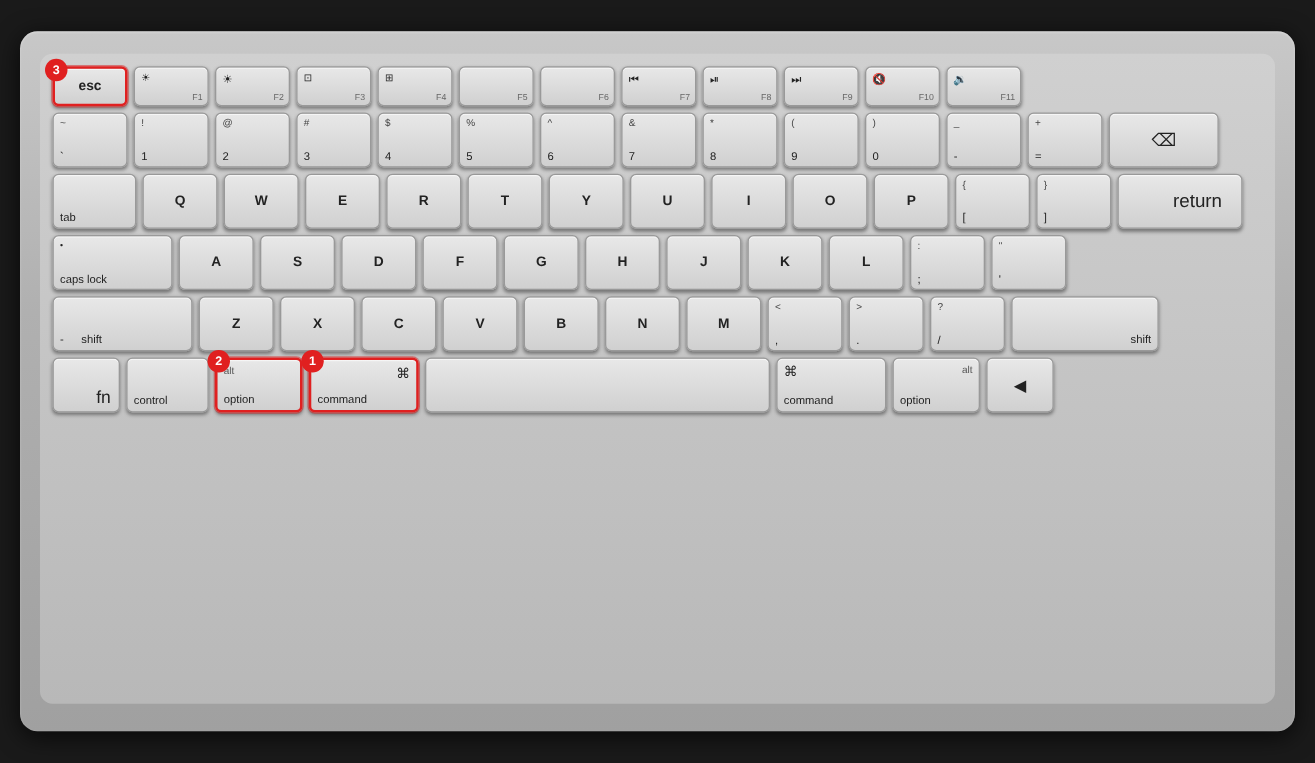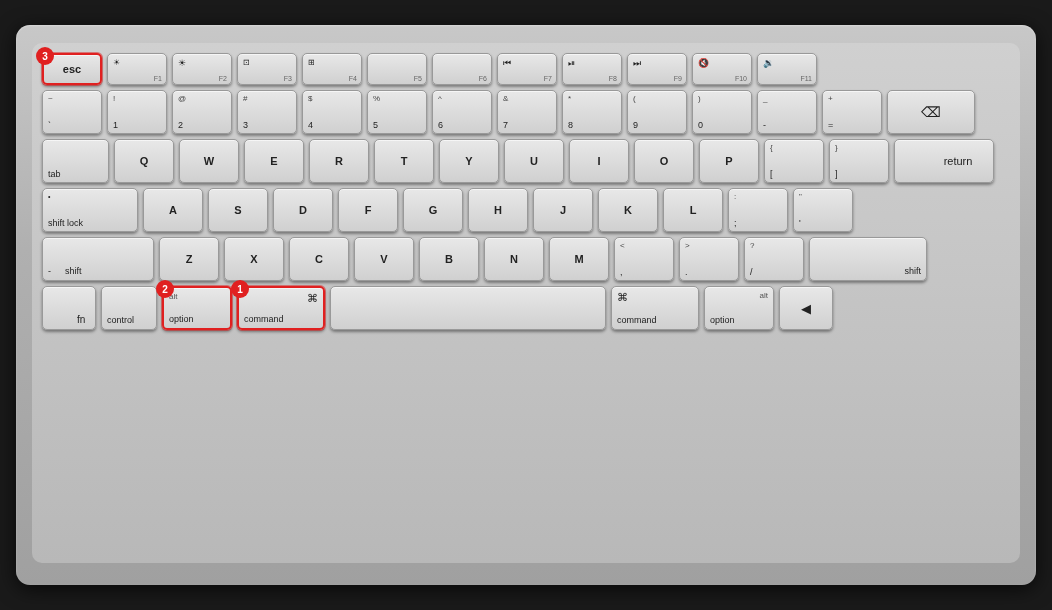--- a/index.html
+++ b/index.html
@@ -85,21 +85,21 @@
     }
 
     
     .w-standard { width: 60px; }
     .w-fn-row { width: 60px; height: 32px; min-height: 32px; }
     .w-esc { width: 60px; }
     .w-tab { width: 67px; }
     .w-caps { width: 96px; }
     .w-shift-l { width: 112px; }
     .w-fn { width: 54px; }
-    .w-control { width: 56px; }
+    .w-control { width: 66px; }
     .w-option-l { width: 70px; }
     .w-command-l { width: 88px; }
     .w-space { width: 276px; }
     .w-command-r { width: 88px; }
     .w-option-r { width: 70px; }
     .w-arrow { width: 54px; }
     .w-shift-r { width: 118px; }
     .w-backspace { width: 88px; }
     .w-return { width: 100px; }
 
@@ -286,28 +286,28 @@
         </div>
       <div class="key w-standard">
         <span class="top-label">{</span>
         <span class="bottom-label">[</span>
       </div>
       <div class="key w-standard">
         <span class="top-label">}</span>
         <span class="bottom-label">]</span>
       </div>
       <div class="key w-return">
-        <span style="position:absolute;top:50%;left:50%;transform:translate(-50%,-50%);font-size:11px;padding-left:28px;">return</span>
+        <span style="position:absolute;top:50%;left:50%;transform:translate(-50%,-50%);font-size:15px;padding-left:28px;">return</span>
       </div>
     </div>
 
     <div class="key-row">
       <div class="key w-caps">
         <span style="position:absolute;top:4px;left:5px;font-size:7px;">•</span>
-        <span class="bottom-label">shift lock</span>
+        <span class="bottom-label">caps lock</span>
       </div>
       <div class="key w-standard">
           <span class="center-label">A</span>
         </div>
       <div class="key w-standard">
           <span class="center-label">S</span>
         </div>
       <div class="key w-standard">
           <span class="center-label">D</span>
         </div>
@@ -377,21 +377,21 @@
         <span class="top-label">?</span>
         <span class="bottom-label">/</span>
       </div>
       <div class="key w-shift-r">
         <span style="position:absolute;bottom:4px;right:5px;font-size:9px;">shift</span>
       </div>
     </div>
 
     <div class="key-row">
       <div class="key w-fn">
-        <span style="position:absolute;bottom:4px;left:5px;font-size:10px;padding-left:29px;">fn</span>
+        <span style="position:absolute;bottom:4px;left:5px;font-size:14px;padding-left:29px;">fn</span>
       </div>
       <div class="key w-control">
         <span style="position:absolute;bottom:4px;left:5px;font-size:9px;">control</span>
       </div>
       <div class="key w-option-l highlighted" style="position:relative;">
         <div class="badge">2</div>
         <span style="position:absolute;top:4px;left:5px;font-size:8px;color:#555;">alt</span>
         <span style="position:absolute;bottom:4px;left:5px;font-size:9px;">option</span>
       </div>
       <div class="key w-command-l highlighted" style="position:relative;">

